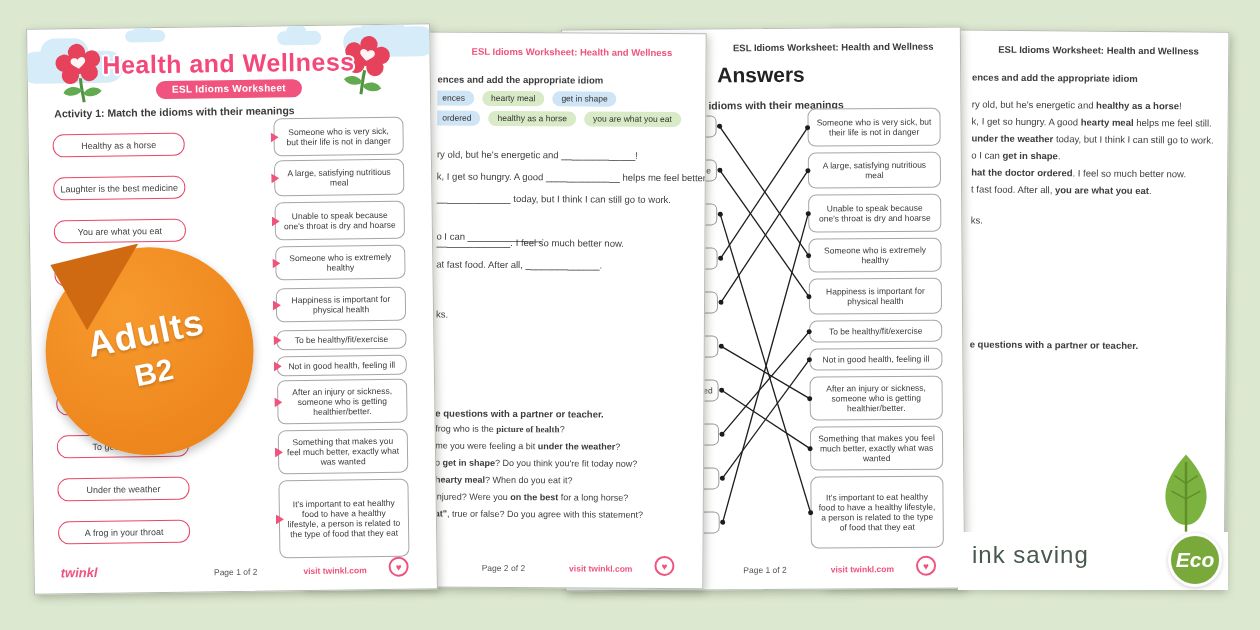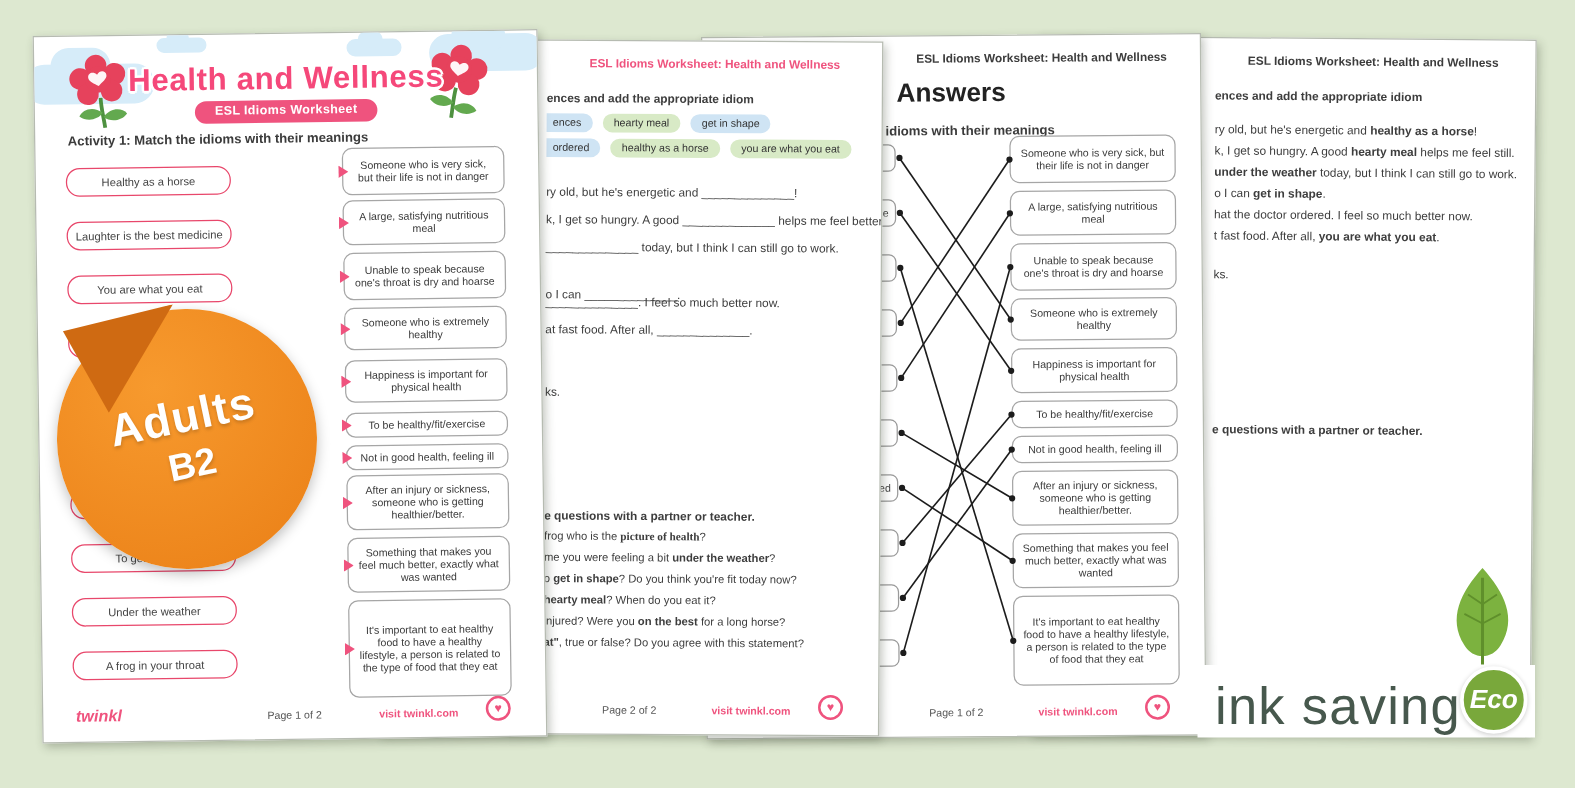--- a/index.html
+++ b/index.html
@@ -57,35 +57,35 @@
   .p3-sub{position:absolute;left:146px;top:70px;font-size:10.5px;font-weight:700;color:#3b3b3b;white-space:nowrap}
   .stub{position:absolute;left:60px;width:94px;height:22px;border:1px solid #9a9a9a;border-radius:6px;background:#fff;box-sizing:border-box;font-size:8.5px;color:#444;display:flex;align-items:center;justify-content:flex-end;padding-right:5px}
   .s1{top:86px}.s2{top:130px}.s3{top:174px}.s4{top:218px}.s5{top:262px}.s6{top:306px}.s7{top:350px}.s8{top:394px}.s9{top:438px}.s10{top:482px}
   .p3 .mean{left:245px;width:133px}
   .n1{top:80px;height:38px}.n2{top:124px;height:36px}.n3{top:166px;height:38px}.n4{top:210px;height:34px}.n5{top:250px;height:36px}
   .n6{top:292px;height:22px}.n7{top:320px;height:22px}.n8{top:348px;height:44px}.n9{top:398px;height:44px}.n10{top:448px;height:72px}
   #match-svg{position:absolute;left:0;top:0;z-index:3;pointer-events:none}
   #match-svg line{stroke:#1c1c1c;stroke-width:1.3}
   #match-svg circle{fill:#1c1c1c}
   .eco{position:absolute;left:958px;top:532px;width:270px;height:58px;background:#fff;z-index:50}
-  .eco-text{position:absolute;left:14px;top:9px;font-size:42px;color:var(--ink,#47584d);letter-spacing:1px}
+  .eco-text{position:absolute;left:14px;top:9px;font-size:24px;color:var(--ink,#47584d);letter-spacing:1px}
   .eco-leaf{position:absolute;right:14px;top:-80px;width:56px;height:84px}
   .eco-circle{position:absolute;right:6px;top:1px;width:54px;height:54px;border-radius:50%;background:var(--eco,#79a83b);color:#fff;display:flex;align-items:center;justify-content:center;font-size:21px;font-weight:700;font-style:italic;border:3px solid #fff;box-shadow:0 1px 4px rgba(0,0,0,.2);box-sizing:border-box}
 </style>
 </head>
 <body>
 
 <div class="page p4">
   <div class="hdr">ESL Idioms Worksheet: Health and Wellness</div>
   <div class="frag bold" style="top:41px">ences and add the appropriate idiom</div>
   <div class="frag" style="top:68px"><span>ry old, but he's energetic and </span><span style="font-weight: 700;">healthy as a horse</span><span>!</span></div>
   <div class="frag" style="top:85px"><span>k, I get so hungry. A good </span><span style="font-weight: 700;">hearty meal</span><span> helps me feel still.</span></div>
   <div class="frag" style="top:102px"><span style="font-weight: 700;">under the weather</span><span> today, but I think I can still go to work.</span></div>
   <div class="frag" style="top:119px"><span>o I can </span><span style="font-weight: 700;">get in shape</span><span>.</span></div>
-  <div class="frag" style="top:136px"><span style="font-weight: 400;">hat the doctor ordered</span><span>. I feel so much better now.</span></div>
+  <div class="frag" style="top:136px"><span style="font-weight: 700;">hat the doctor ordered</span><span>. I feel so much better now.</span></div>
   <div class="frag" style="top:153px"><span>t fast food. After all, </span><span style="font-weight: 700;">you are what you eat</span><span>.</span></div>
   <div class="frag" style="top:184px">ks.</div>
   <div class="frag bold" style="top:308px">e questions with a partner or teacher.</div>
 </div>
 
 <div class="page p3">
   <div class="hdr">ESL Idioms Worksheet: Health and Wellness</div>
   <div class="p3-title">Answers</div>
   <div class="p3-sub">idioms with their meanings</div>
 

